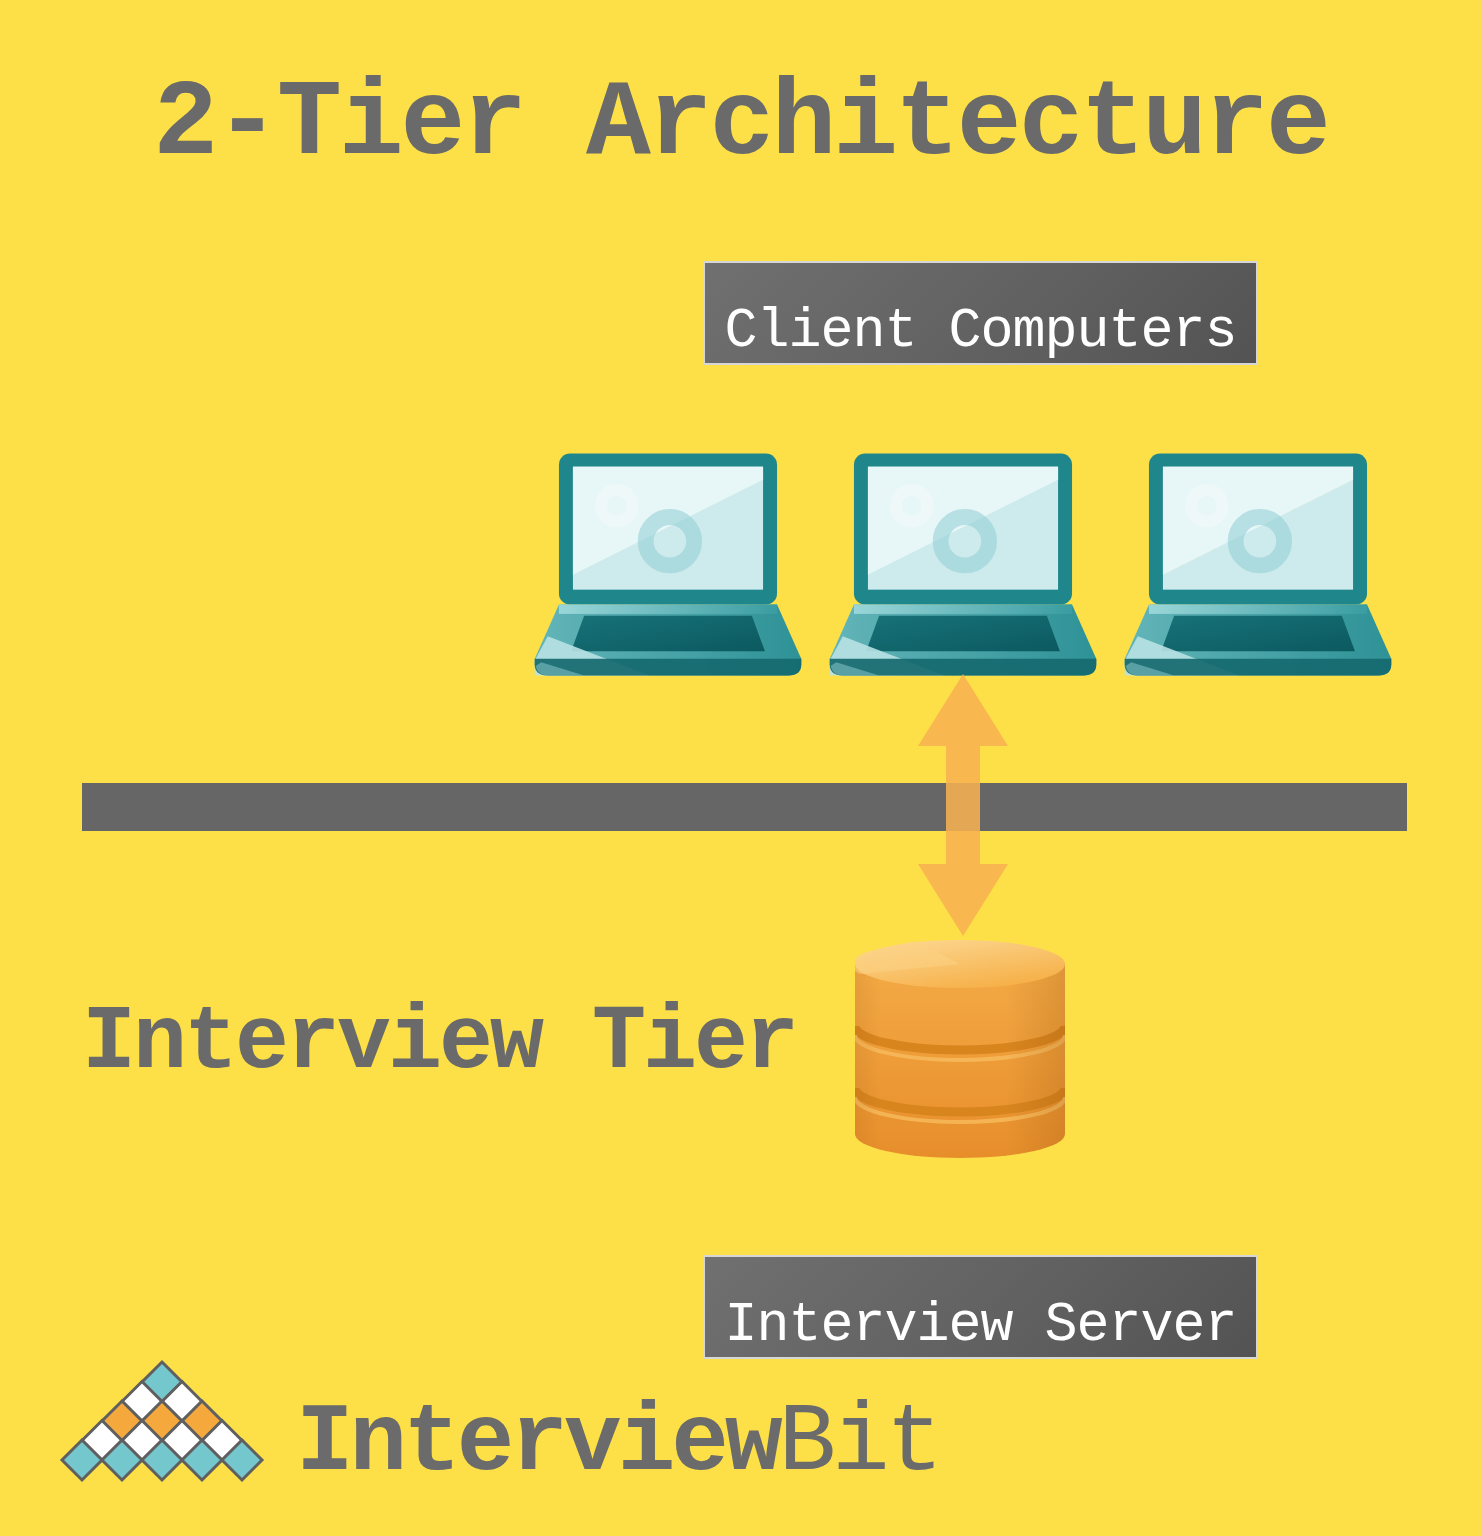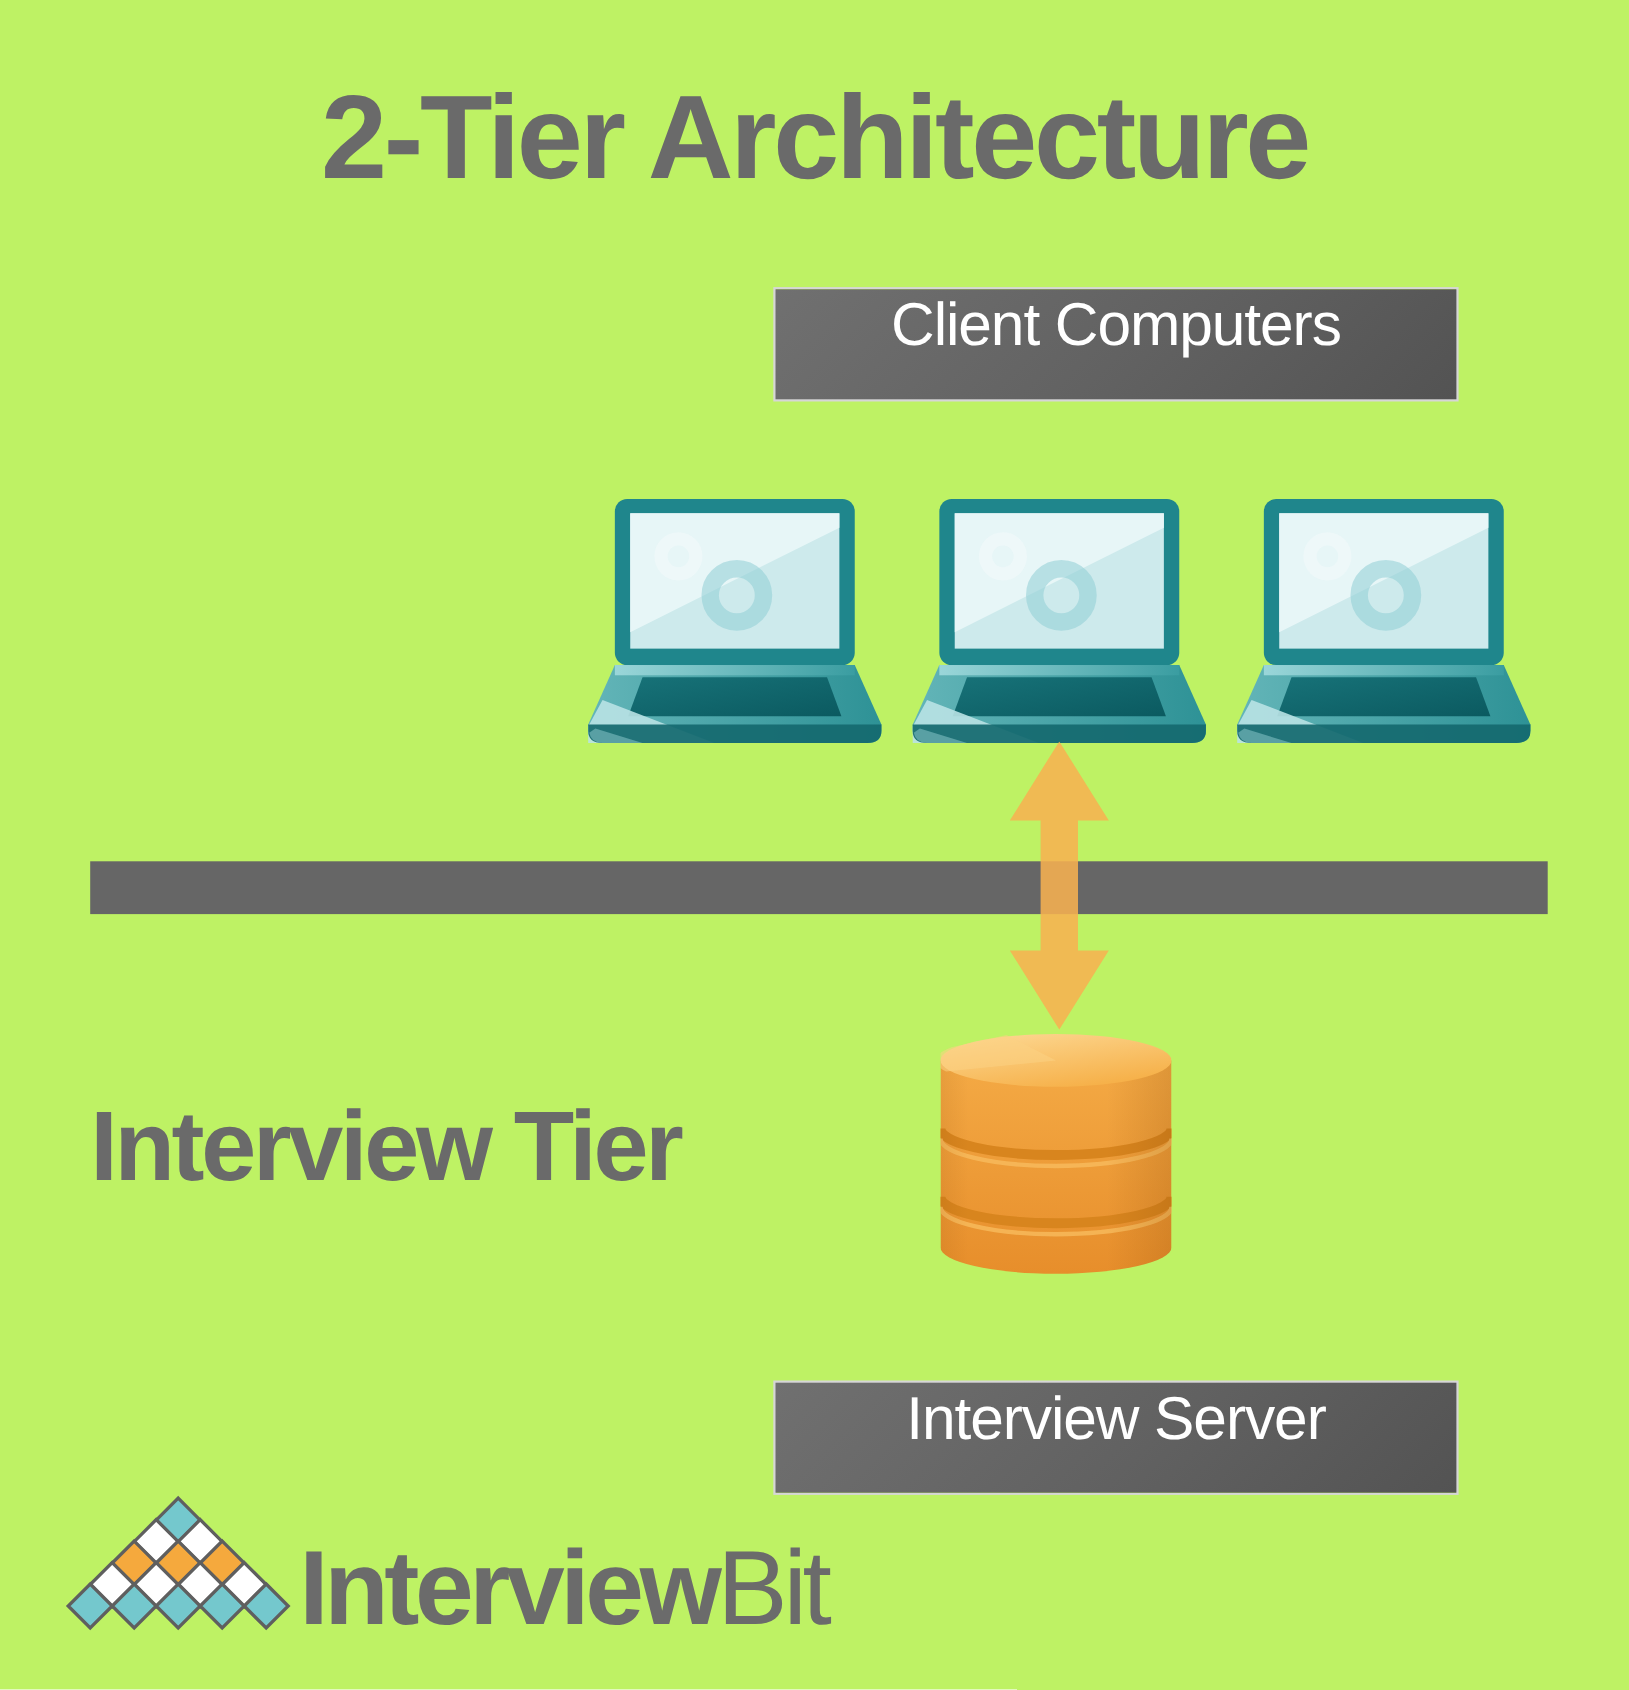--- a/index.html
+++ b/index.html
@@ -1,53 +1,53 @@
 <!DOCTYPE html>
 <html><head>
 <meta charset="utf-8">
 <style>
   html,body{margin:0;padding:0;background:#ffffff;}
   #stage{
-    position:relative;width:1481px;height:1536px;background:#bef264;
-    overflow:hidden;font-family:Liberation Sans, sans-serif;
+    position:relative;width:1481px;height:1536px;background:#fde047;
+    overflow:hidden;font-family:Liberation Mono, monospace;
   }
   .abs{position:absolute;}
   #page-title{
     left:0;top:60px;width:1481px;text-align:center;
     font-size:108px;font-weight:700;letter-spacing:-3px;color:#6a6a6a;line-height:1.2;
   }
   .tier-label{
     font-size:90px;font-weight:700;letter-spacing:-3px;color:#6a6a6a;line-height:1.1;
   }
   #client-tier-label{left:82px;top:500px;}
   #database-tier-label{left:82px;top:994px;}
   .badge{
-    width:619px;height:100px;
+    width:551px;height:100px;
     background:linear-gradient(135deg,#707070 0%,#616161 55%,#535353 100%);
     box-shadow:0 0 0 2px #d6d6d6;
-    display:flex;align-items:flex-start;justify-content:center;
+    display:flex;align-items:flex-end;justify-content:center;
     color:#ffffff;font-size:55px;font-weight:400;letter-spacing:-1px;
   }
   #client-computers-badge{left:705px;top:263px;}
   #database-server-badge{left:705px;top:1257px;}
   #tier-divider{
     left:82px;top:783px;width:1325px;height:48px;background:#666666;z-index:1;
   }
   .laptop{width:280px;height:233px;top:448px;}
   #laptop-1{left:528px;}
   #laptop-2{left:823px;}
   #laptop-3{left:1118px;}
   #connection-arrow{left:908px;top:674px;width:110px;height:263px;z-index:2;}
   #database-icon{left:855px;top:938px;width:210px;height:224px;}
   #logo-mark{left:62px;top:1362px;width:200px;height:118px;overflow:visible;}
   #logo-wordmark{
     left:272px;top:1396px;font-size:96px;color:#6b6b6b;
     letter-spacing:-4px;line-height:1;white-space:nowrap;
   }
-  #logo-wordmark .bold{font-weight:700;}
+  #logo-wordmark .bold{font-weight:700;margin-left:24px;}
   #logo-wordmark .light{font-weight:400;}
 </style>
 </head>
 <body>
 
 <div id="stage">
 
   <svg width="0" height="0" style="position:absolute">
     <defs>
       <linearGradient id="deckGrad" x1="0" y1="0" x2="1" y2="0">

